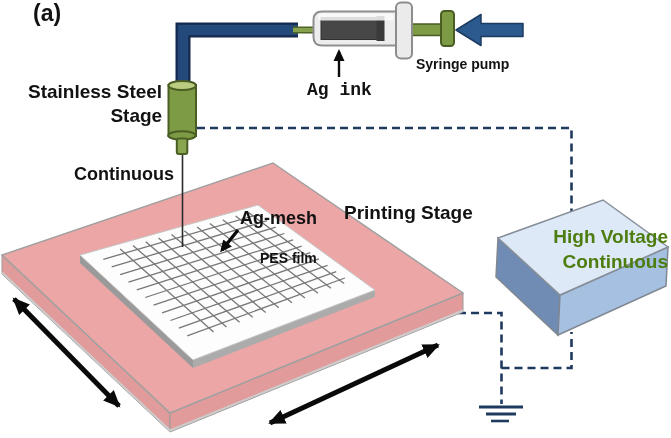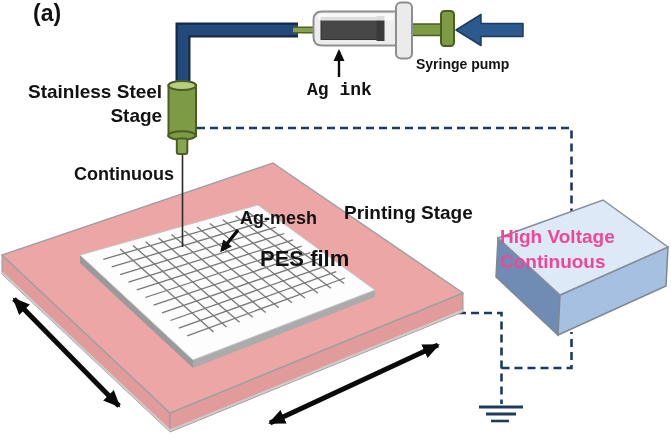--- a/index.html
+++ b/index.html
@@ -7,23 +7,23 @@
   .fig{position:relative;width:671px;height:438px;font-family:"Liberation Sans",sans-serif;background:#fff;}
   .fig svg{position:absolute;left:0;top:0;}
   .lbl{position:absolute;font-weight:bold;color:#121212;white-space:nowrap;}
   .lbl-panel{left:33px;top:0px;font-size:23px;}
   .lbl-nozzle{left:28px;top:80px;font-size:19px;line-height:24px;text-align:right;}
   .lbl-jet{left:58px;top:161px;width:132px;text-align:center;font-size:18px;line-height:26px;}
   .lbl-agink{left:307px;top:80px;font-size:18px;font-family:Liberation Mono, monospace;}
   .lbl-pump{left:416px;top:56px;font-size:14px;text-align:right;}
   .lbl-agmesh{left:220px;top:208px;font-size:18px;margin-left:20px;}
   .lbl-stage{left:344px;top:202px;font-size:19px;text-align:center;}
-  .lbl-pes{left:246px;top:245px;font-size:22px;line-height:27px;}
+  .lbl-pes{left:246px;top:245px;font-size:14px;line-height:27px;}
   .lbl-pes .l1{margin-left:14px;}
-  .lbl-amp{left:500px;top:224px;width:168px;text-align:left;font-size:19px;line-height:25px;color:#ec4899;}
+  .lbl-amp{left:500px;top:224px;width:168px;text-align:right;font-size:19px;line-height:25px;color:#4d7c0f;}
   .dash{fill:none;stroke:var(--c-dash,#1e3a5f);stroke-width:2.6;stroke-dasharray:8 5;}
   .gnd{stroke:var(--c-dash,#1e3a5f);}
   #mesh-group line{stroke:var(--c-mesh,#777777);stroke-width:1.3px;}
 </style>
 </head>
 <body>
 
 <div class="fig">
   <svg width="671" height="438" viewBox="0 0 671 438">
     <defs>

